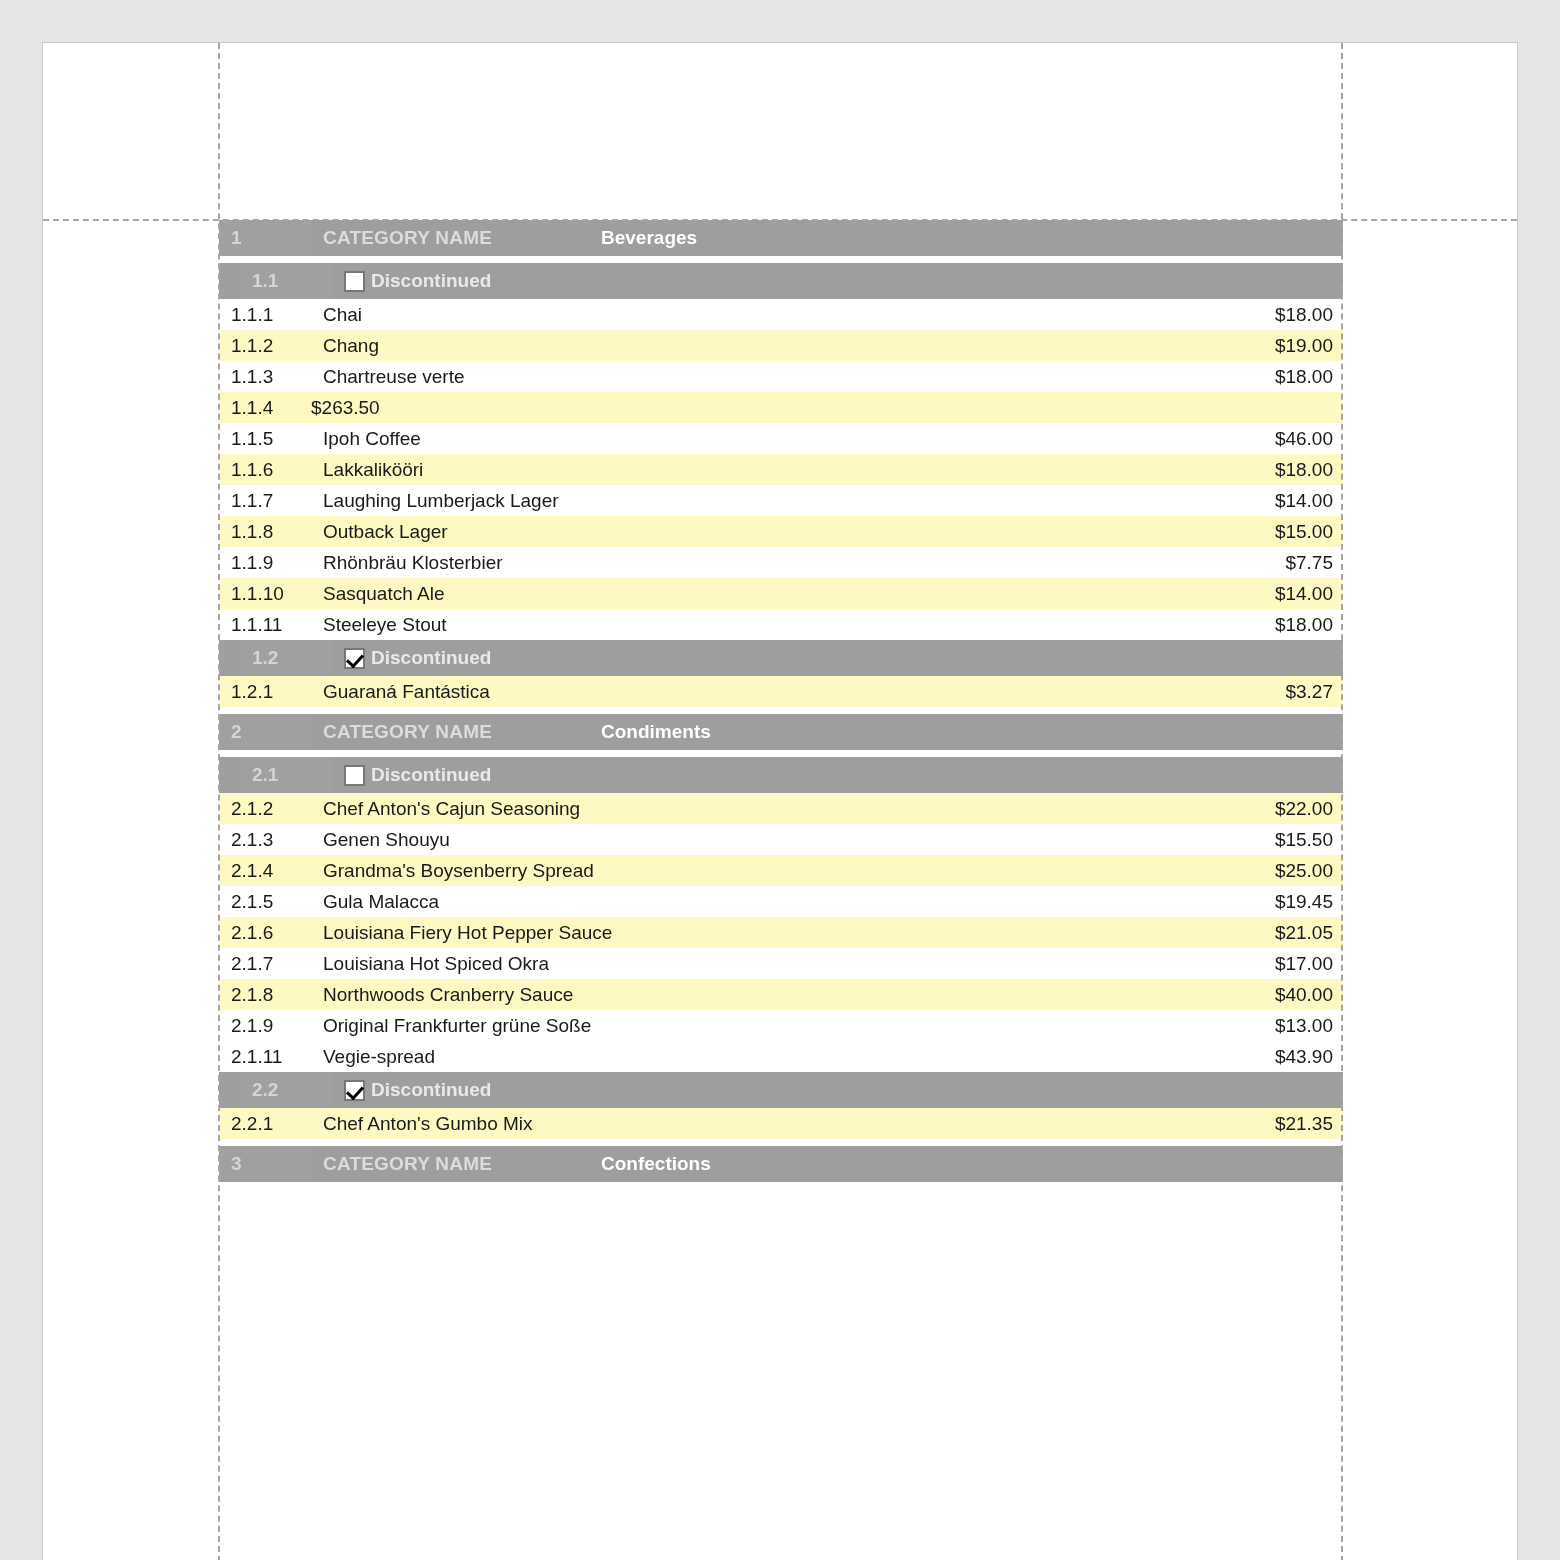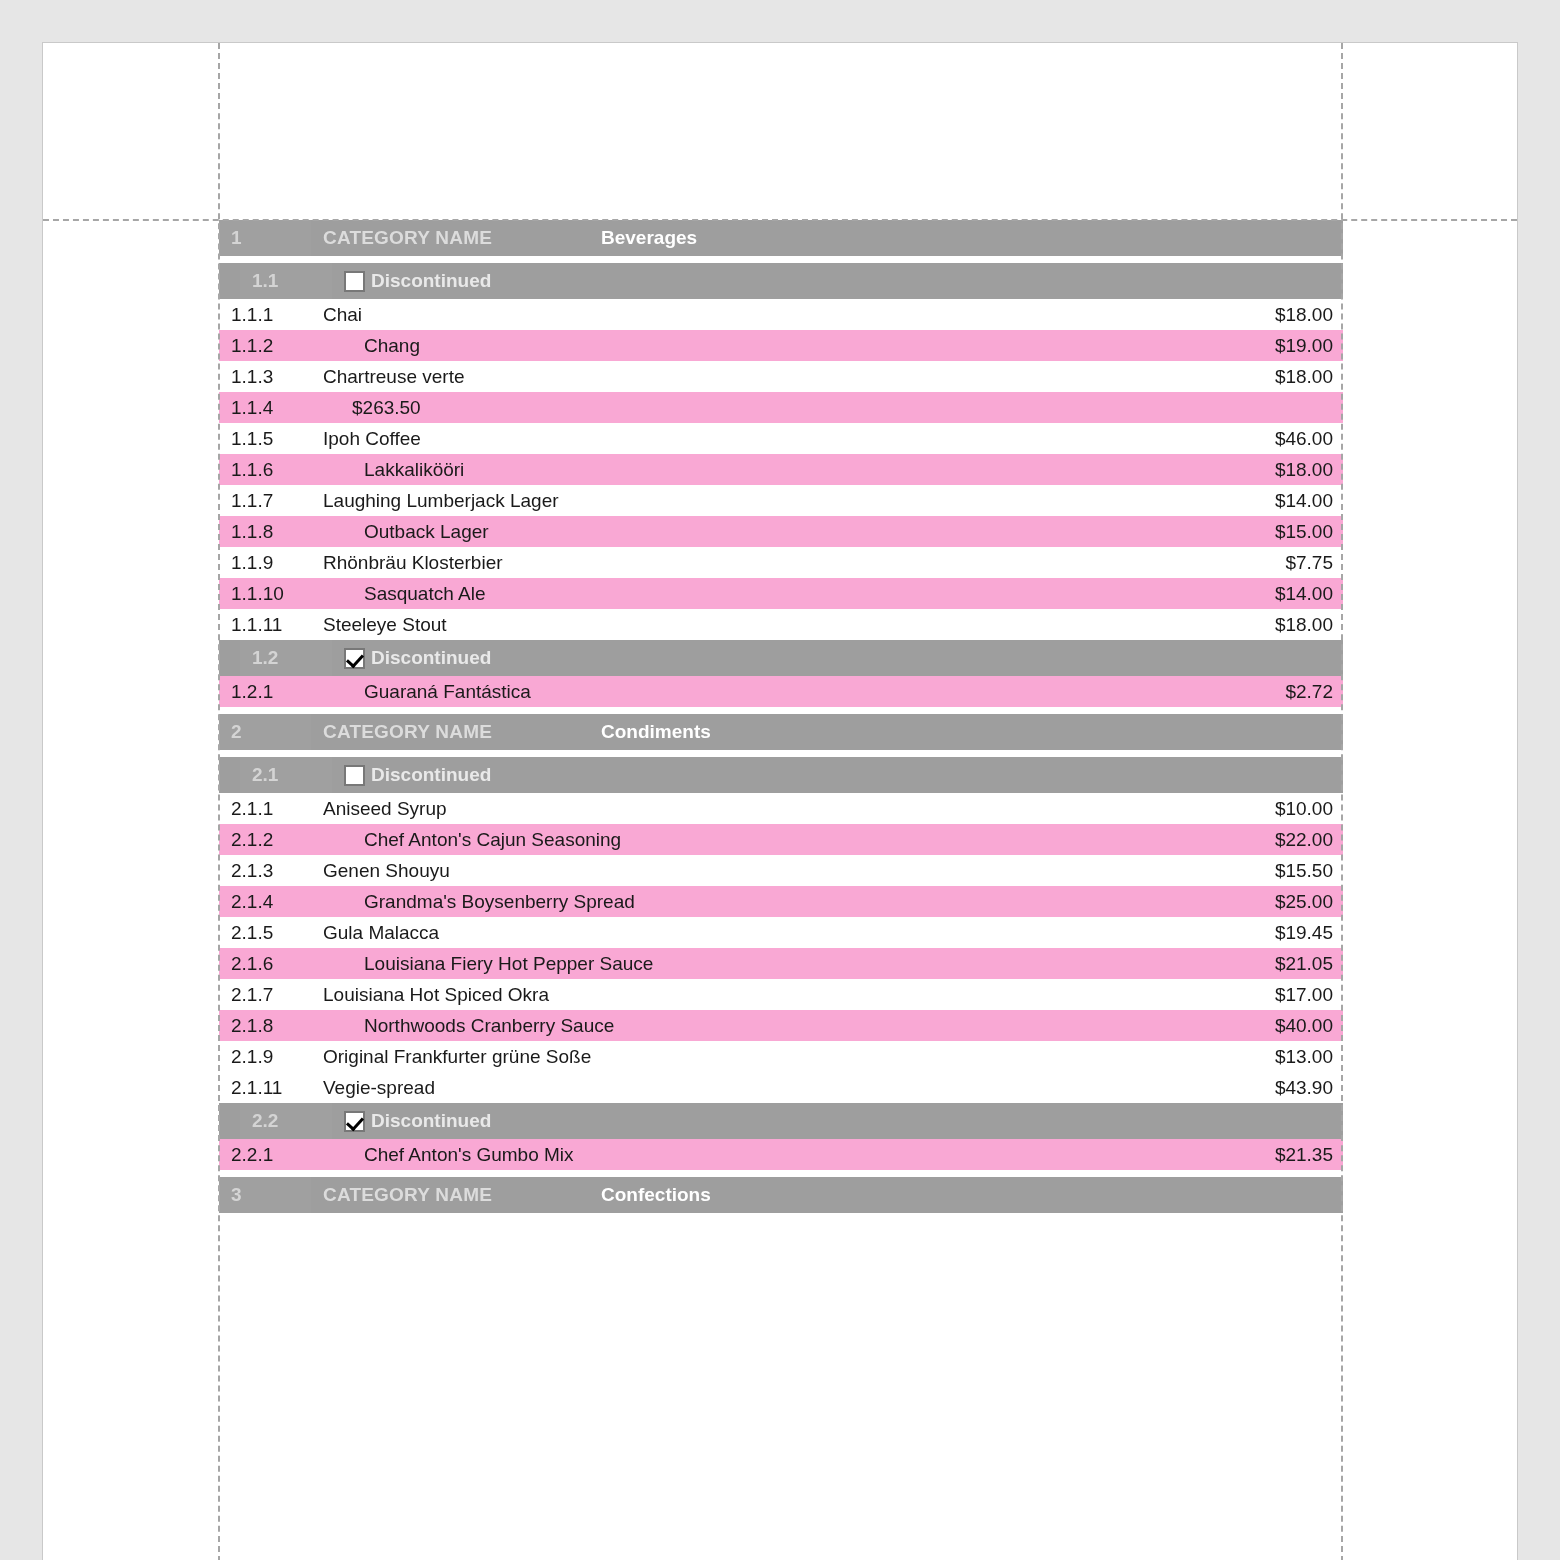--- a/index.html
+++ b/index.html
@@ -107,21 +107,21 @@
   }
 
   .row {
     height: 31px;
     display: flex;
     align-items: center;
     background: #ffffff;
     font-size: 19px;
     color: #1a1a1a;
   }
-  .row.alt { background: #f9a8d4; gap: 41px; }
+  .row.alt { background: #fef9c3; }
   .row .num {
     width: 92px; flex: 0 0 92px;
     padding-left: 12px;
   }
   .row .name { flex: 1 1 auto; padding-left: 12px; }
   .row .price { padding-right: 10px; text-align: right; }
 
   .spacer { height: 7px; background: #ffffff; }
 </style>
 </head>
@@ -197,38 +197,33 @@
         <span class="price">$18.00</span>
       </div>
       <div class="sub-header">
         <span class="col-num">1.2</span>
         <span class="chk checked"></span>
         <span class="sub-label">Discontinued</span>
       </div>
       <div class="row alt">
         <span class="num">1.2.1</span>
         <span class="name">Guaraná Fantástica</span>
-        <span class="price">$2.72</span>
+        <span class="price">$3.27</span>
       </div>
       <div class="spacer"></div>
       <div class="cat-header">
         <span class="col-num">2</span>
         <span class="cat-label">CATEGORY NAME</span>
         <span class="cat-value">Condiments</span>
       </div>
       <div class="sub-header">
         <span class="col-num">2.1</span>
         <span class="chk"></span>
         <span class="sub-label">Discontinued</span>
       </div>
-      <div class="row">
-        <span class="num">2.1.1</span>
-        <span class="name">Aniseed Syrup</span>
-        <span class="price">$10.00</span>
-      </div>
       <div class="row alt">
         <span class="num">2.1.2</span>
         <span class="name">Chef Anton's Cajun Seasoning</span>
         <span class="price">$22.00</span>
       </div>
       <div class="row">
         <span class="num">2.1.3</span>
         <span class="name">Genen Shouyu</span>
         <span class="price">$15.50</span>
       </div>

